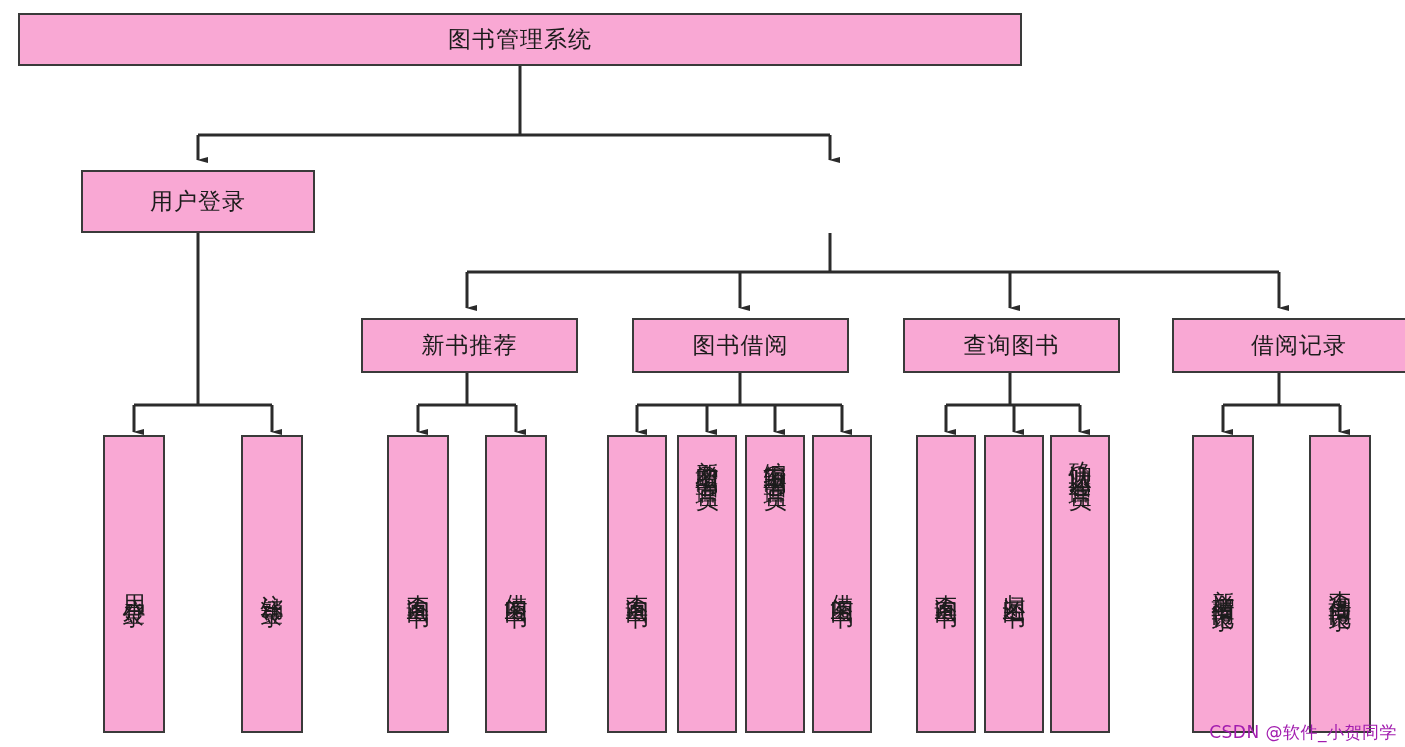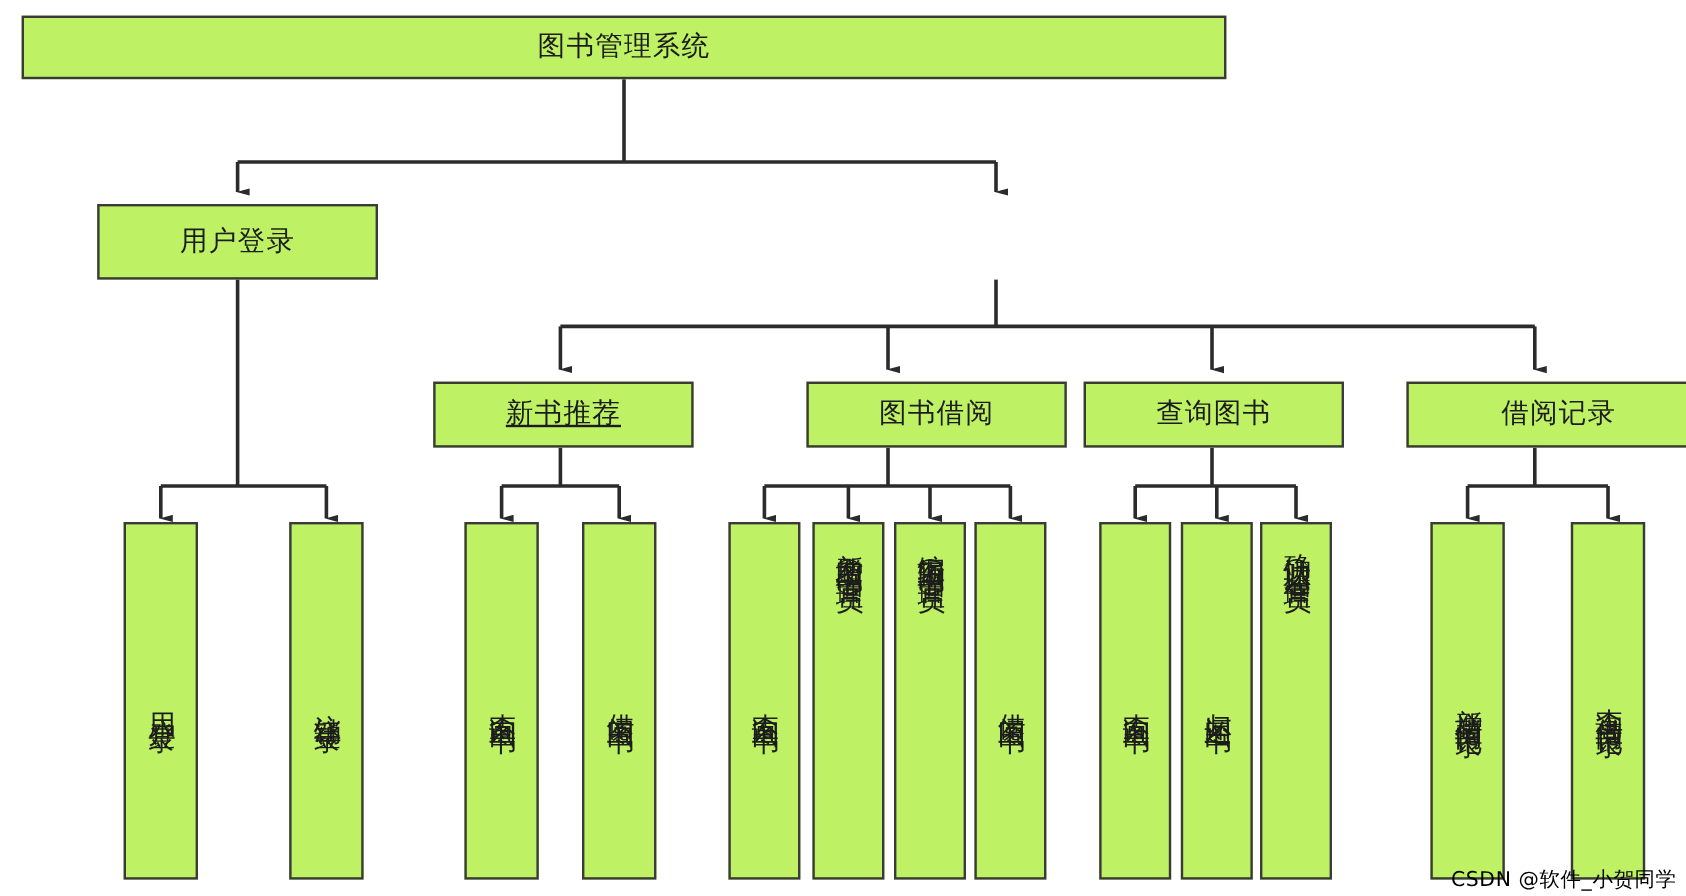--- a/index.html
+++ b/index.html
@@ -22,21 +22,21 @@
     position: absolute;
     left: 0;
     top: 0;
     width: 1405px;
     height: 747px;
   }
   .node {
     position: absolute;
     box-sizing: border-box;
     border: 2.5px solid #3a3a3a;
-    background: #bef264;
+    background: #f9a8d4;
     display: flex;
     align-items: center;
     justify-content: center;
     color: #1c1c1c;
   }
   .node-label {
     display: block;
     text-align: center;
     letter-spacing: 1px;
     color: #1c1c1c;
@@ -64,21 +64,21 @@
   }
   .node.vertical.centered {
     align-items: center;
     padding-top: 0;
   }
   #watermark {
     position: absolute;
     right: 8px;
     bottom: 3px;
     font-size: 17px;
-    color: #000000;
+    color: #a21caf;
     letter-spacing: 0.5px;
     white-space: nowrap;
     font-family: "DejaVu Sans", "Liberation Sans", sans-serif;
   }
 </style>
 </head>
 <body>
 
 <div id="canvas">
 
@@ -134,25 +134,25 @@
 
   <div class="node horizontal root" style="left:18px; top:13px; width:1004px; height:53px;">
     <span class="node-label">图书管理系统</span>
   </div>
 
   <div class="node horizontal" style="left:81px; top:170px; width:234px; height:63px;">
     <span class="node-label">用户登录</span>
   </div>
 
 
-  <div class="node horizontal" style="left:361px; top:318px; width:217px; height:55px;text-decoration:underline;">
+  <div class="node horizontal" style="left:361px; top:318px; width:217px; height:55px;">
     <span class="node-label">新书推荐</span>
   </div>
 
-  <div class="node horizontal" style="left:632px; top:318px; width:217px; height:55px;margin-left:40px;">
+  <div class="node horizontal" style="left:632px; top:318px; width:217px; height:55px;">
     <span class="node-label">图书借阅</span>
   </div>
 
   <div class="node horizontal" style="left:903px; top:318px; width:217px; height:55px;">
     <span class="node-label">查询图书</span>
   </div>
 
   <div class="node horizontal" style="left:1172px; top:318px; width:254px; height:55px;">
     <span class="node-label">借阅记录</span>
   </div>

